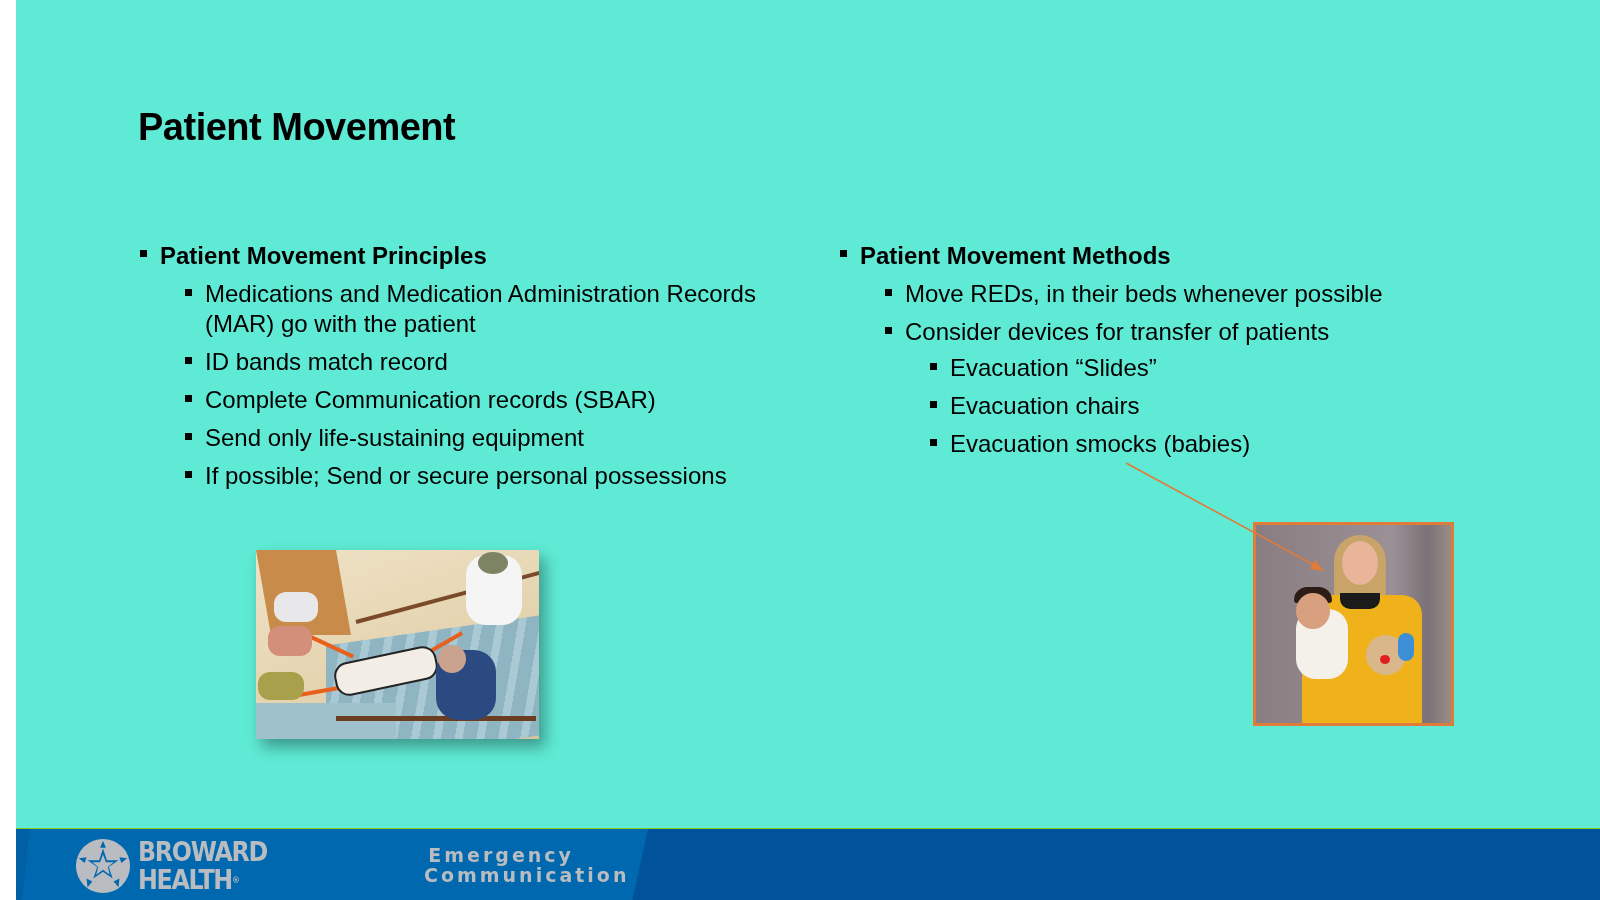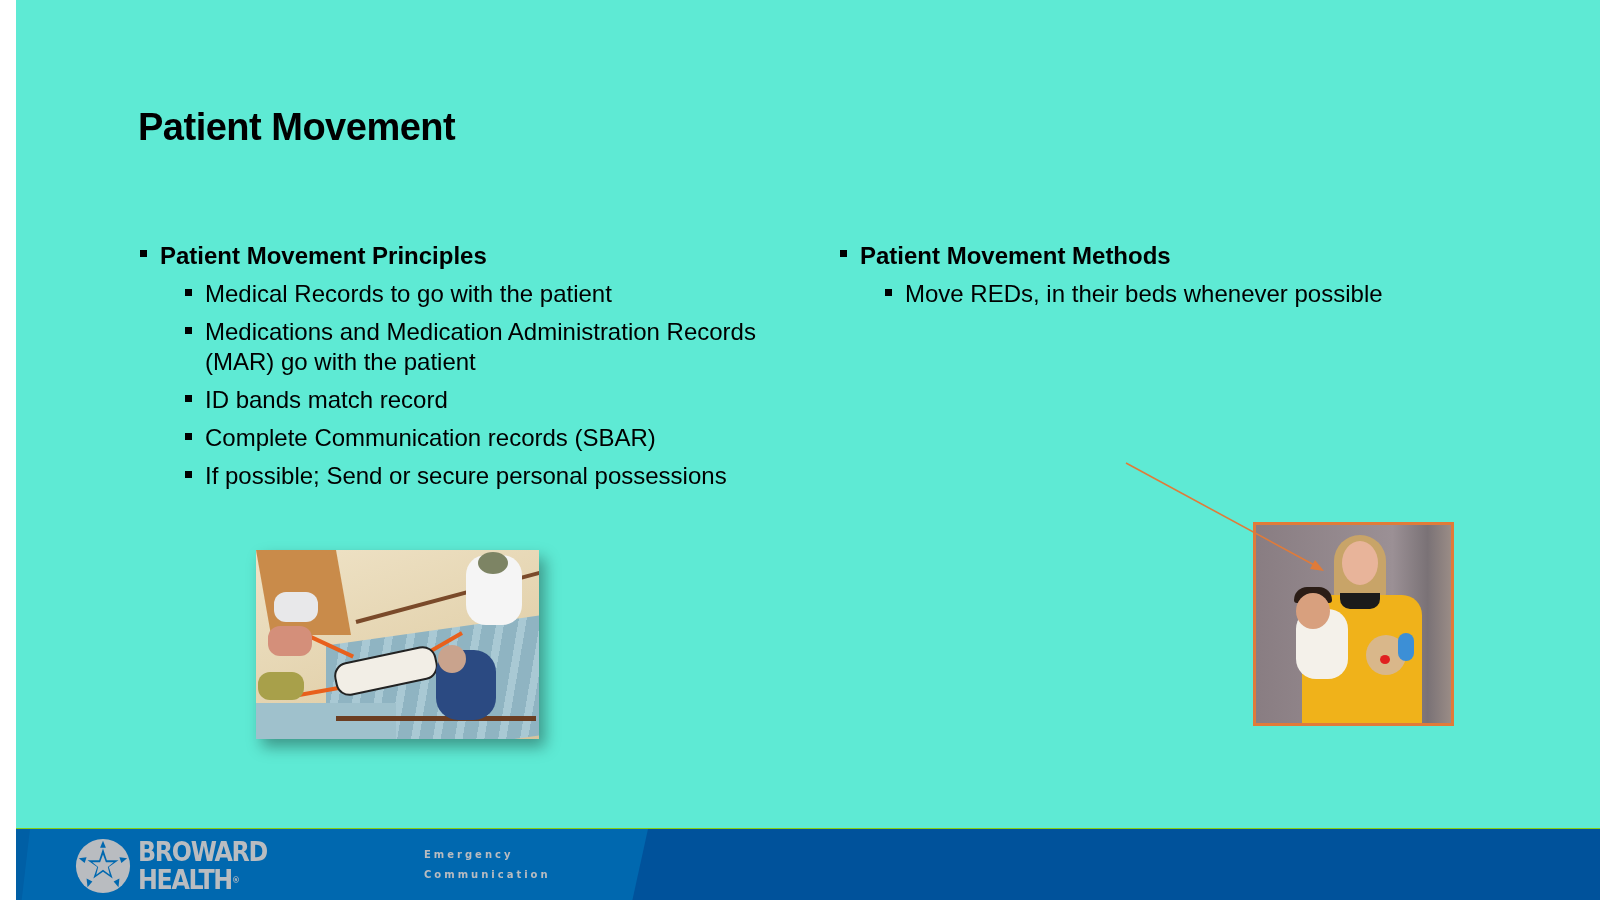--- a/index.html
+++ b/index.html
@@ -150,56 +150,65 @@
       line-height: 28px;
       letter-spacing: -1.5px;
       transform: scaleX(0.88);
       transform-origin: left;
     }
     .logo-text .reg { font-size: 9px; vertical-align: top; letter-spacing: 0; }
     .ep {
       position: absolute;
       left: 408px; top: 16px;
       width: 150px;
+      text-align: right;
       color: #b9bcc0;
       font-family: "DejaVu Sans", sans-serif;
       font-weight: bold;
-      font-size: 10px;
+      font-size: 19px;
       line-height: 20px;
       letter-spacing: 3px;
     }
   </style>
 </head>
 <body>
 
 <div class="slide">
 
   <div class="title">Patient Movement</div>
 
   <div class="col left">
     <ul class="lvl1">
       <li>
         <span class="head">Patient Movement Principles</span>
         <ul class="lvl2">
-          <li>Medical Records to go with the patient</li>
           <li>Medications and Medication Administration Records (MAR) go with the patient</li>
           <li>ID bands match record</li>
           <li>Complete Communication records (SBAR)</li>
+          <li>Send only life-sustaining equipment</li>
           <li>If possible; Send or secure personal possessions</li>
         </ul>
       </li>
     </ul>
   </div>
 
   <div class="col right">
     <ul class="lvl1">
       <li>
         <span class="head">Patient Movement Methods</span>
         <ul class="lvl2">
           <li>Move REDs, in their beds whenever possible</li>
+          <li>
+            <span>Consider devices for transfer of patients</span>
+            <ul class="lvl3">
+              <li>Evacuation “Slides”</li>
+              <li>Evacuation chairs</li>
+              <li>Evacuation smocks (babies)</li>
+            </ul>
+          </li>
         </ul>
       </li>
     </ul>
   </div>
 
   <div class="photo-stairs">
     <div class="wall"></div>
     <div class="door"></div>
     <div class="stairs"></div>
     <div class="rail"></div>

